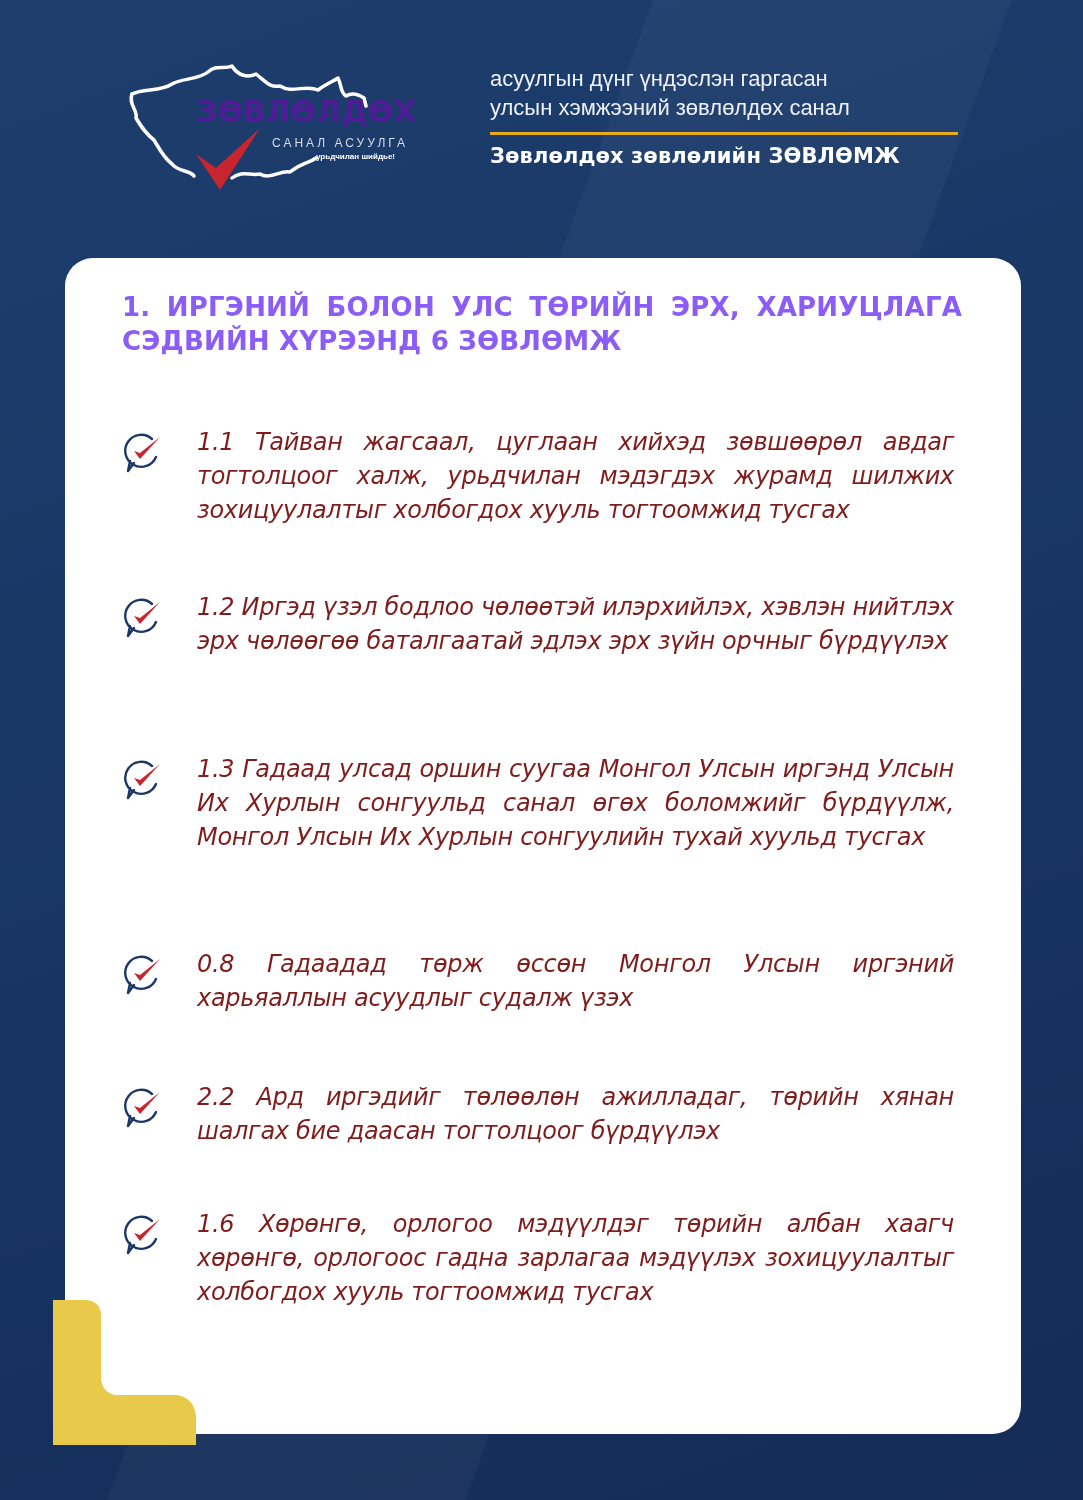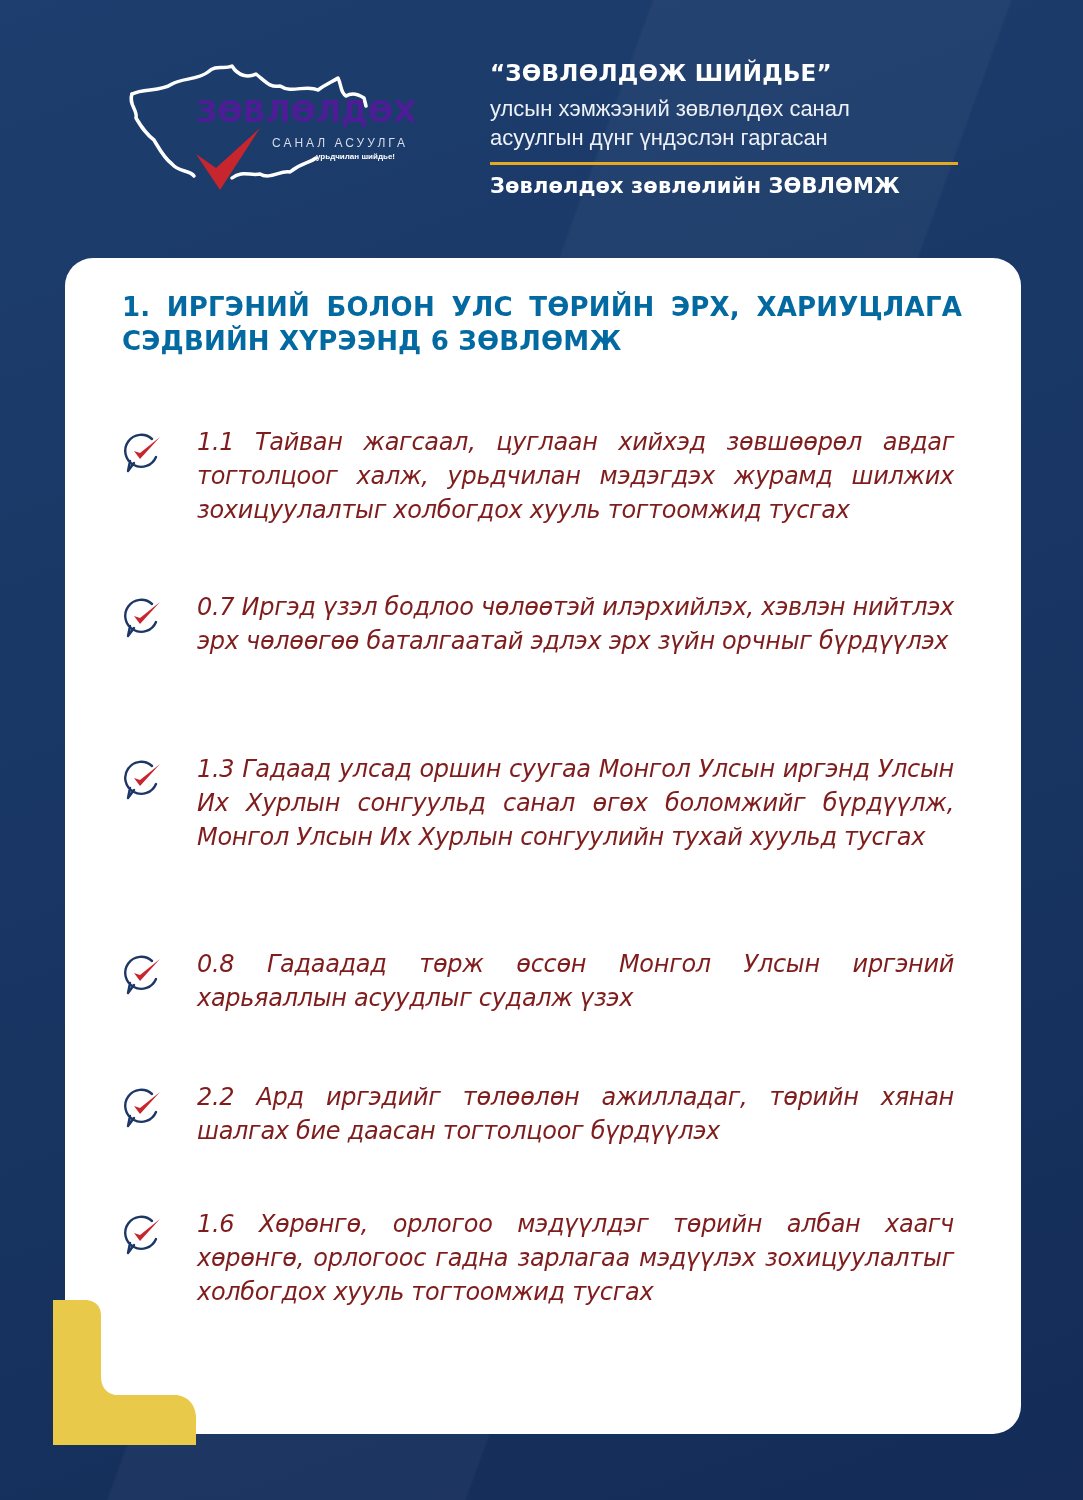--- a/index.html
+++ b/index.html
@@ -54,21 +54,21 @@
     .card {
       position: absolute; left: 65px; top: 258px; width: 956px; height: 1176px;
       background: #ffffff; border-radius: 28px;
     }
     .accent-corner {
       position: absolute; left: 53px; top: 1300px; width: 143px; height: 145px;
     }
     .section-title {
       position: absolute; left: 122px; top: 290px; width: 840px;
       font-family: "DejaVu Sans", sans-serif; font-weight: bold;
-      font-size: 26px; line-height: 34px; color: #0369a1;
+      font-size: 26px; line-height: 34px; color: #8b5cf6;
       text-align: justify; text-align-last: left;
       letter-spacing: 0.2px;
     }
     .rec-list { position: absolute; left: 0; top: 0; }
     .rec {
       position: absolute; left: 122px; width: 840px;
     }
     .rec-icon {
       position: absolute; left: 0; top: 6px; width: 42px; height: 42px;
     }
@@ -91,24 +91,23 @@
     <path d="M12 36 C 8 46, 18 52, 16 60 C 22 70, 26 76, 34 82 C 40 92, 44 100, 52 106 C 58 114, 70 112, 74 118" fill="none" stroke="#ffffff" stroke-width="3.5" stroke-linejoin="round" stroke-linecap="round"></path>
     <path d="M112 120 C 122 112, 130 118, 140 116 C 150 122, 160 112, 170 114 C 182 104, 188 106, 196 100" fill="none" stroke="#ffffff" stroke-width="3.5" stroke-linejoin="round" stroke-linecap="round"></path>
     <path d="M76 96 L 100 132 L 140 70 L 96 110 Z" fill="#c8262e"></path>
   </svg>
   <div class="logo-word">ЗӨВЛӨЛДӨХ</div>
   <div class="logo-sub">САНАЛ АСУУЛГА</div>
   <div class="logo-tag">урьдчилан шийдье!</div>
 </div>
 
 <div class="header-text">
-  <div class="ht-title">“ЗӨВЛӨЛДӨЖ ШИЙДЬЕ”</div>
   <div class="ht-sub">
+    <div>асуулгын дүнг үндэслэн гаргасан</div>
     <div>улсын хэмжээний зөвлөлдөх санал</div>
-    <div>асуулгын дүнг үндэслэн гаргасан</div>
   </div>
   <div class="ht-rule"></div>
   <div class="ht-bottom">Зөвлөлдөх зөвлөлийн ЗӨВЛӨМЖ</div>
 </div>
 
 <div class="card"></div>
 
 <svg class="accent-corner" viewBox="0 0 143 145">
   <path d="M0 0 L 34 0 Q 48 2, 48 16 L 48 76 Q 48 92, 62 95 L 124 95 Q 141 98, 143 116 L 143 145 L 0 145 Z" fill="#e9c94a"></path>
 </svg>
@@ -122,21 +121,21 @@
       <path d="M12 20 L 18 28 L 38 6 L 18 22 Z" fill="#c8262e"></path>
     </svg>
     <div class="rec-text" style="top:0;">1.1 Тайван жагсаал, цуглаан хийхэд зөвшөөрөл авдаг тогтолцоог халж, урьдчилан мэдэгдэх журамд шилжих зохицуулалтыг холбогдох хууль тогтоомжид тусгах</div>
   </div>
 
   <div class="rec" style="top:590px;">
     <svg class="rec-icon" viewBox="0 0 42 42">
       <path d="M30 8 A 16 16 0 1 0 34 26 M 12 32 L 6 40 L 8 30" fill="none" stroke="#1c3766" stroke-width="2.4" stroke-linecap="round" stroke-linejoin="round"></path>
       <path d="M12 20 L 18 28 L 38 6 L 18 22 Z" fill="#c8262e"></path>
     </svg>
-    <div class="rec-text" style="top:0;">0.7 Иргэд үзэл бодлоо чөлөөтэй илэрхийлэх, хэвлэн нийтлэх эрх чөлөөгөө баталгаатай эдлэх эрх зүйн орчныг бүрдүүлэх</div>
+    <div class="rec-text" style="top:0;">1.2 Иргэд үзэл бодлоо чөлөөтэй илэрхийлэх, хэвлэн нийтлэх эрх чөлөөгөө баталгаатай эдлэх эрх зүйн орчныг бүрдүүлэх</div>
   </div>
 
   <div class="rec" style="top:752px;">
     <svg class="rec-icon" viewBox="0 0 42 42">
       <path d="M30 8 A 16 16 0 1 0 34 26 M 12 32 L 6 40 L 8 30" fill="none" stroke="#1c3766" stroke-width="2.4" stroke-linecap="round" stroke-linejoin="round"></path>
       <path d="M12 20 L 18 28 L 38 6 L 18 22 Z" fill="#c8262e"></path>
     </svg>
     <div class="rec-text" style="top:0;">1.3 Гадаад улсад оршин суугаа Монгол Улсын иргэнд Улсын Их Хурлын сонгуульд санал өгөх боломжийг бүрдүүлж, Монгол Улсын Их Хурлын сонгуулийн тухай хуульд тусгах</div>
   </div>
 

